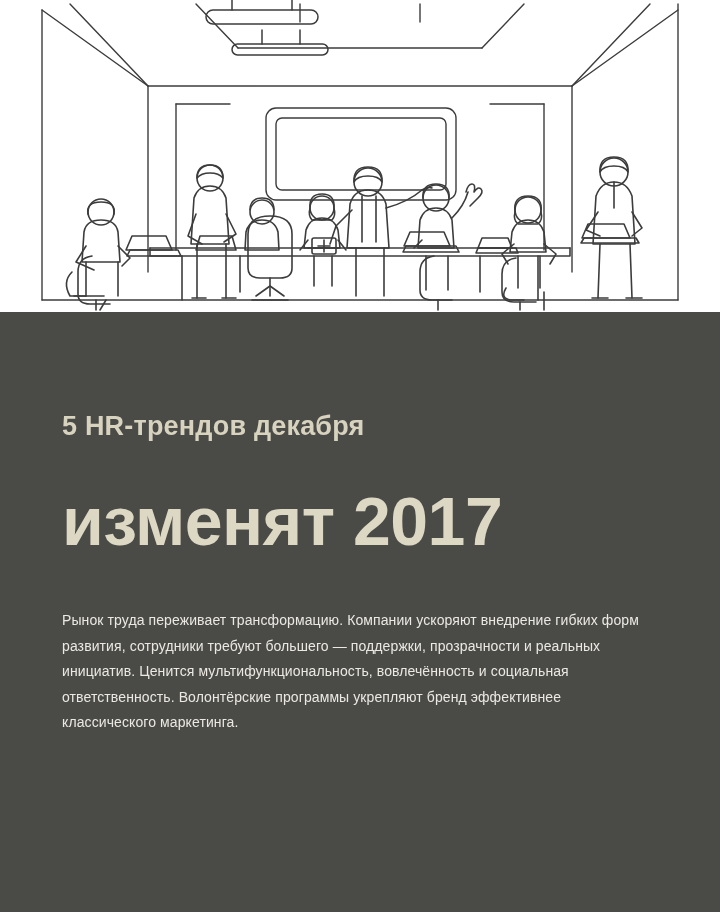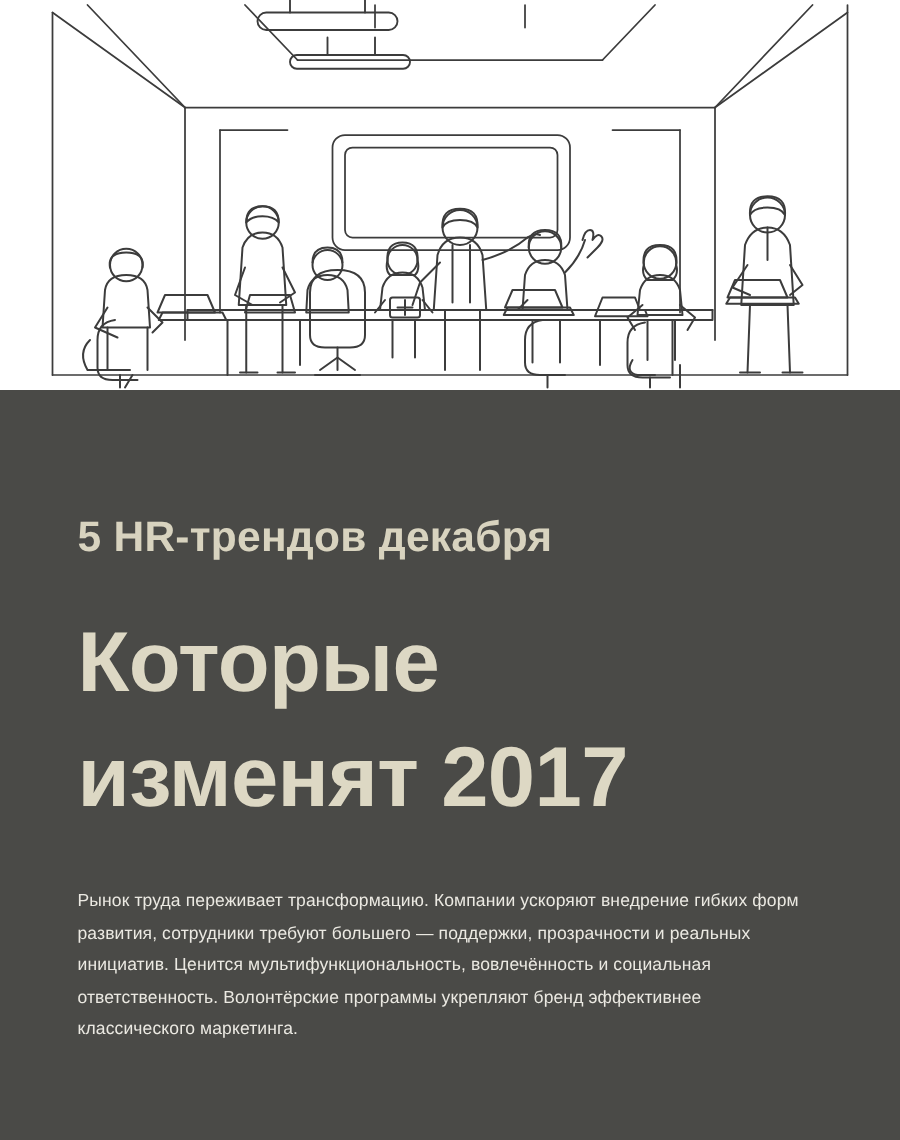--- a/index.html
+++ b/index.html
@@ -42,21 +42,21 @@
     position: relative;
     flex: 1 1 auto;
     background: #4a4a47;
     padding: 0 62px;
     box-sizing: border-box;
   }
   .kicker {
     margin: 0;
     padding-top: 98px;
     color: #d8d3bf;
-    font-size: 34px;
+    font-size: 27px;
     font-weight: bold;
     letter-spacing: 0.2px;
     line-height: 1.2;
   }
   .headline {
     margin: 0;
     padding-top: 34px;
     color: #ddd8c4;
     font-size: 68px;
     font-weight: bold;
@@ -249,19 +249,18 @@
         <path d="M584 238 l52 0 l3 5 l-58 0 z"></path>
       </g>
 
       <path d="M42 300 L678 300" stroke-width="1.3"></path>
     </svg>
   </div>
 
   <div class="content">
     <p class="kicker">5 HR-трендов декабря</p>
     <h1 class="headline">
-      <span class="line">Которые</span>
       <span class="line">изменят 2017</span>
     </h1>
     <p class="body-text">Рынок труда переживает трансформацию. Компании ускоряют внедрение гибких форм развития, сотрудники требуют большего — поддержки, прозрачности и реальных инициатив. Ценится мультифункциональность, вовлечённость и социальная ответственность. Волонтёрские программы укрепляют бренд эффективнее классического маркетинга.</p>
   </div>
 
 </div>
 
 </body></html>

